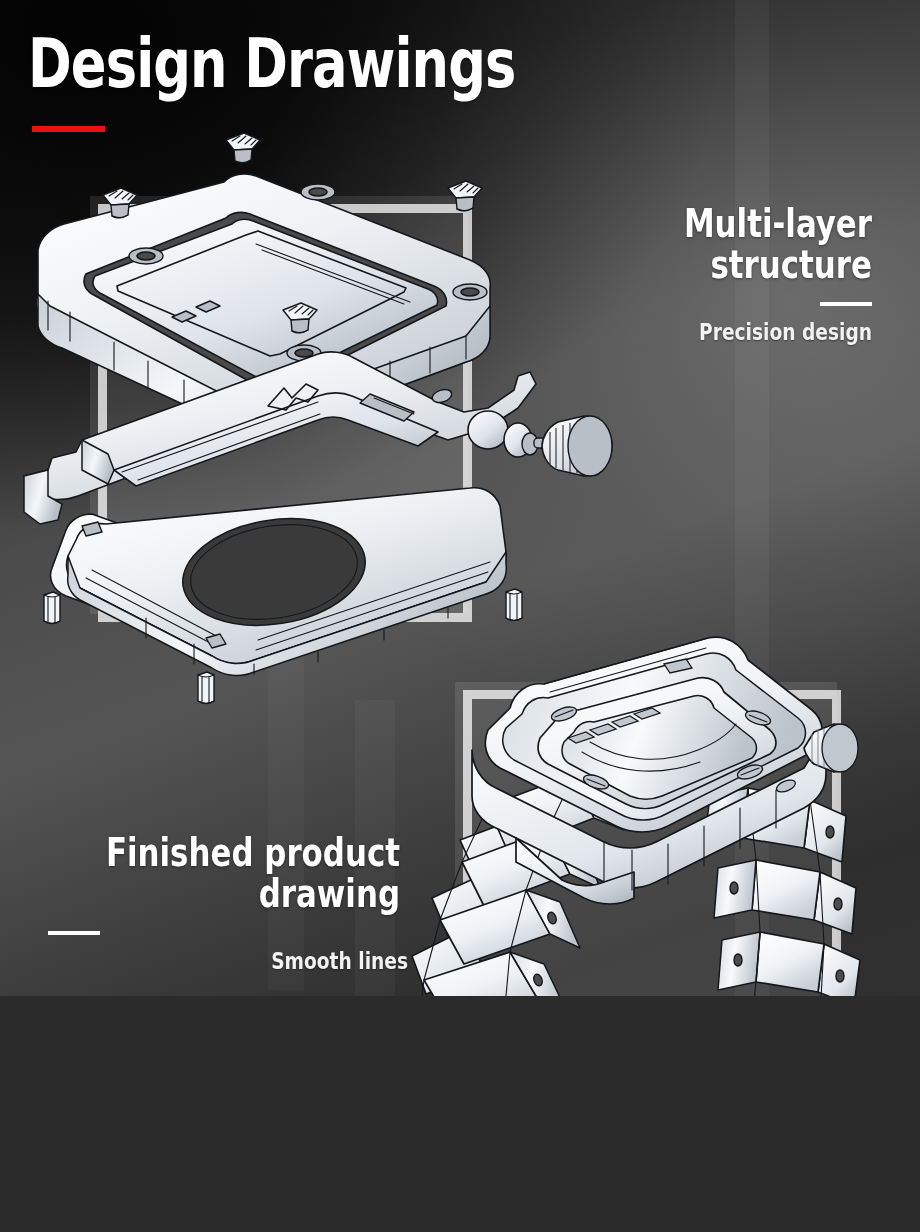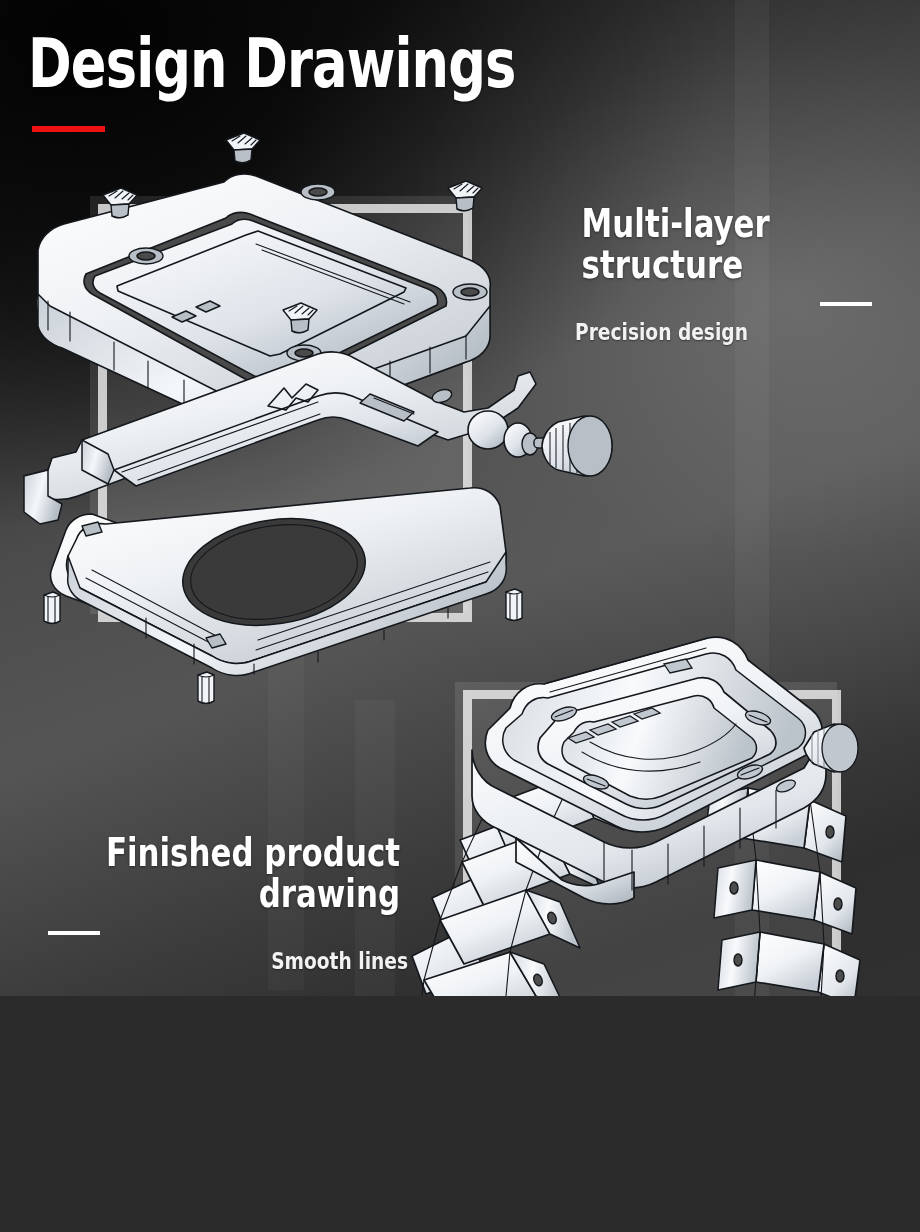--- a/index.html
+++ b/index.html
@@ -62,21 +62,21 @@
   .callout .rule{
     height:4px;background:#ffffff;width:52px;margin:16px 0 14px 0;
   }
   .callout .small{
     color:#f2f2f2;font-weight:bold;font-size:23px;line-height:1.1;
     font-family:"DejaVu Sans", sans-serif;
     font-stretch:condensed;
     transform:scaleX(0.9);
     text-shadow:0 1px 2px rgba(0,0,0,.45);
   }
-  #callout-top{right:48px;top:203px;width:330px;}
+  #callout-top{right:48px;top:203px;text-align:right;width:330px;}
   #callout-top .big{transform-origin:right center;}
   #callout-top .small{transform-origin:right center;}
   #callout-top .rule{margin-left:auto;}
   #callout-bottom{left:48px;top:832px;text-align:right;width:400px;}
   #callout-bottom .big{transform-origin:left center;}
   #callout-bottom .small{transform-origin:left center;}
 
   
   .frame{position:absolute;box-sizing:border-box;pointer-events:none;}
   .frame-fill{background:rgba(255,255,255,0.10);}

